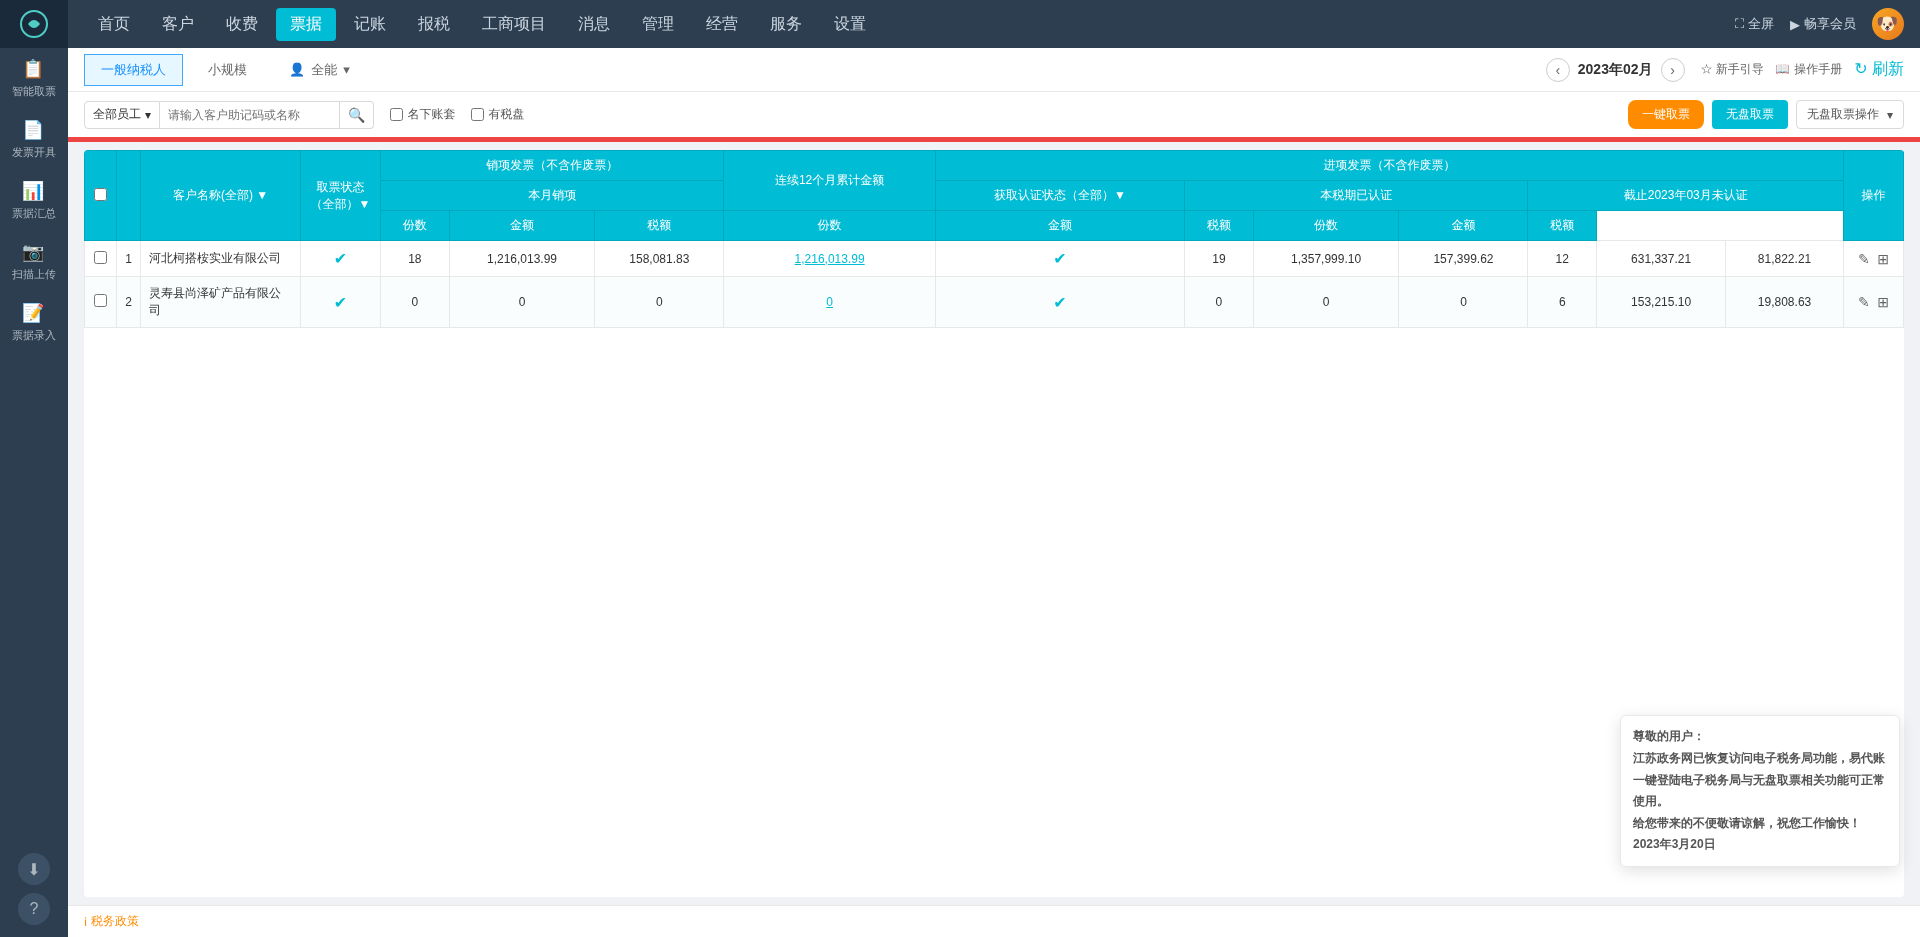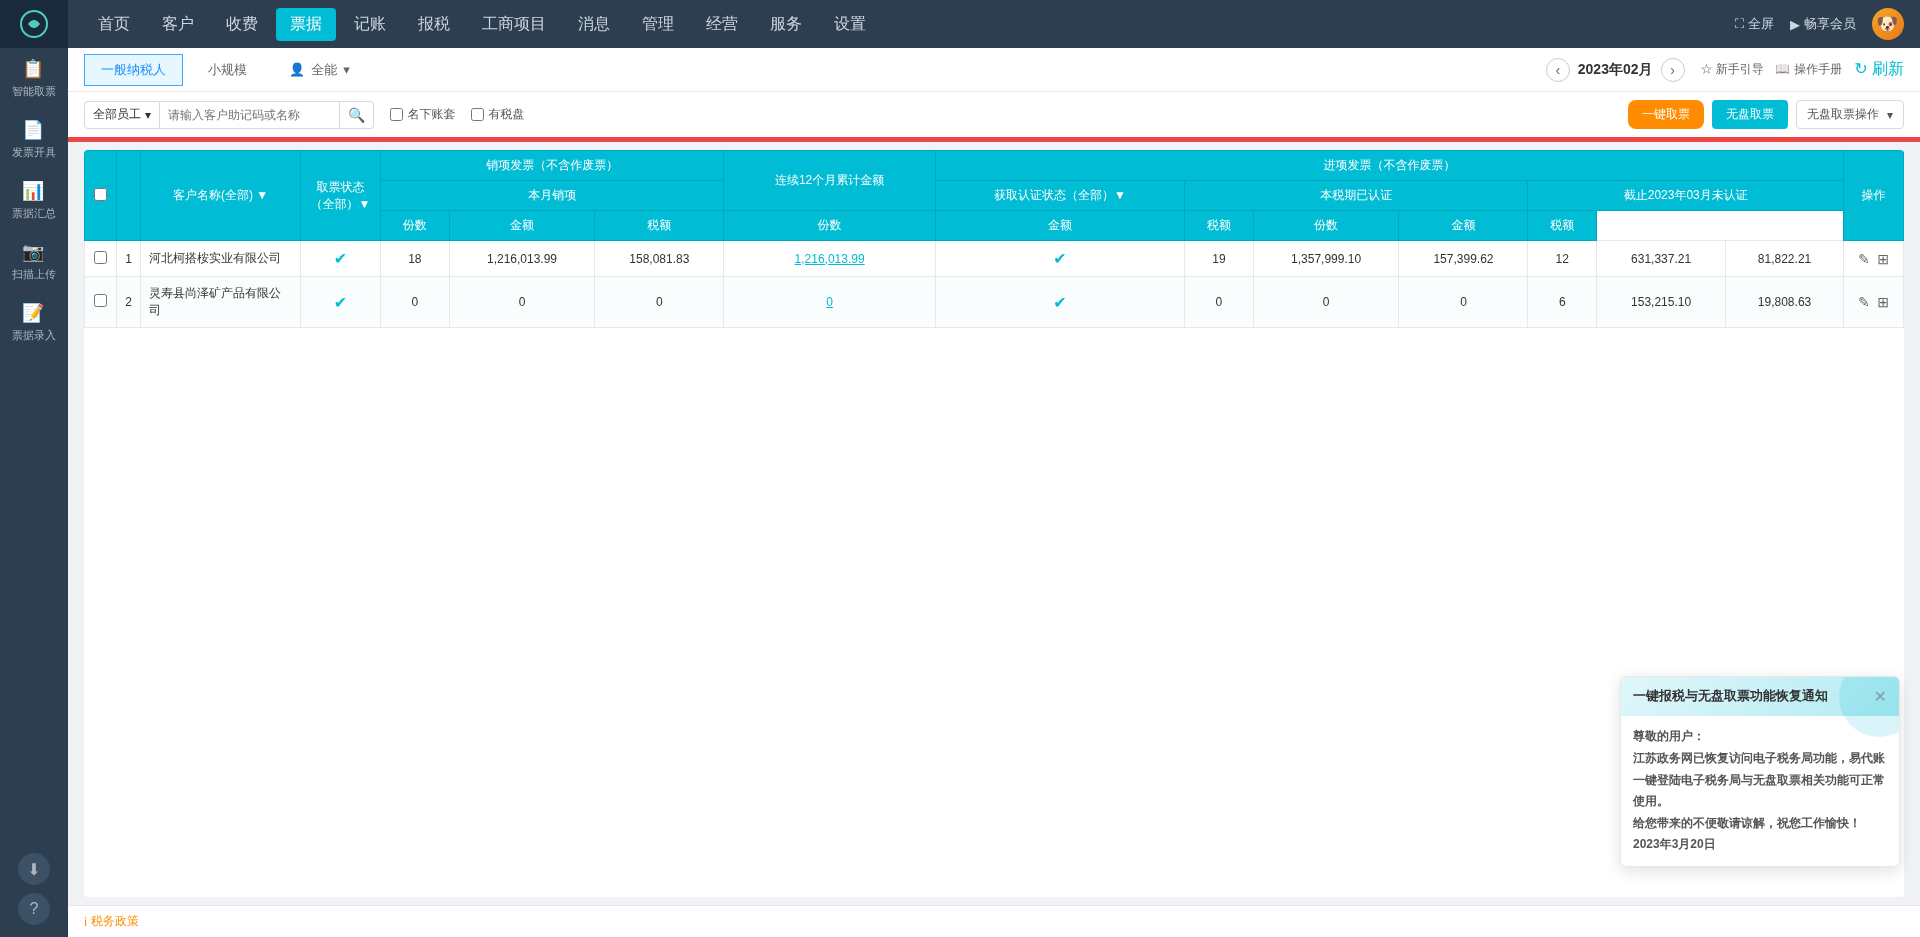--- a/index.html
+++ b/index.html
@@ -587,26 +587,19 @@
       <span class="footer-link">
         <span>ℹ</span>
         <span>税务政策</span>
       </span>
     </div>
 
   </div>
 </div>
 
 <div class="notification-popup">
-  <div class="notif-header">
-    <span class="notif-title">一键报税与无盘取票功能恢复通知</span>
-    <span class="notif-close">✕</span>
-    <div class="notif-decor">
-      <div class="notif-decor-shape"></div>
-    </div>
-  </div>
   <div class="notif-body">
     <div>尊敬的用户：</div>
     <div>江苏政务网已恢复访问电子税务局功能，易代账一键登陆电子税务局与无盘取票相关功能可正常使用。</div>
     <div>给您带来的不便敬请谅解，祝您工作愉快！</div>
     <div>2023年3月20日</div>
   </div>
 </div>
 
 </body></html>

